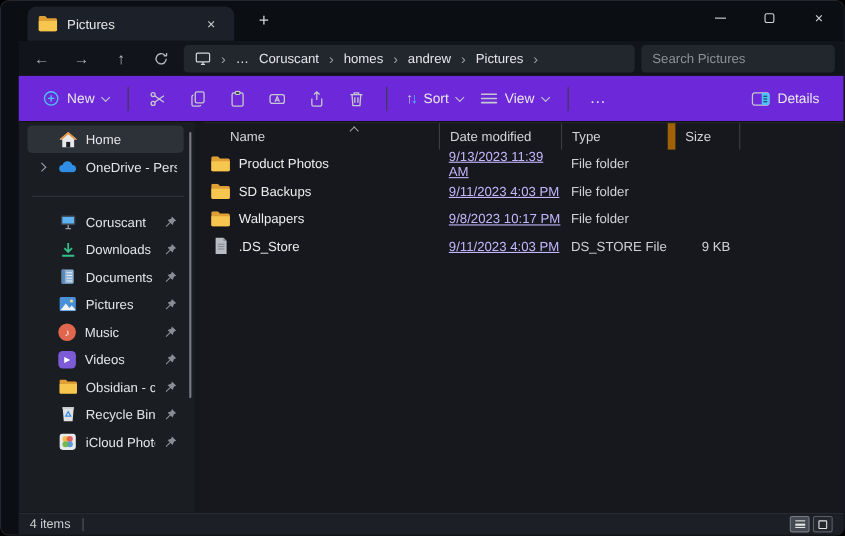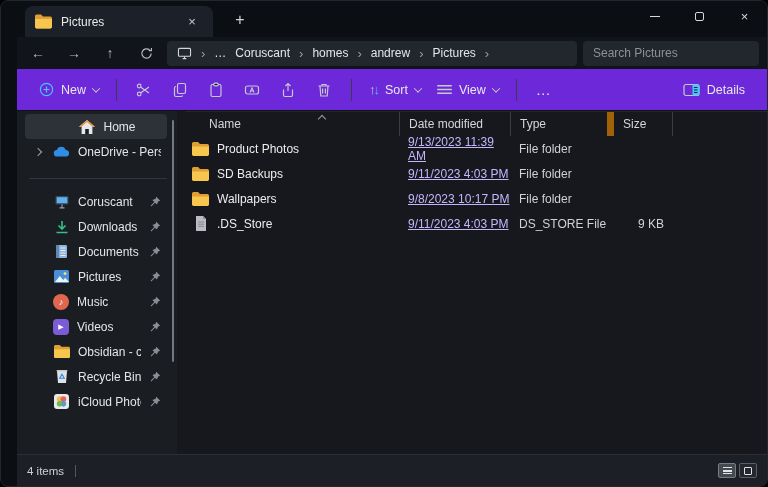--- a/index.html
+++ b/index.html
@@ -34,21 +34,21 @@
   .chev-down { width:6px; height:6px; border-right:1.3px solid #c4c7cc; border-bottom:1.3px solid #c4c7cc; transform:rotate(45deg) translate(-1px,-1px); display:inline-block; }
   .chev-right { width:6px; height:6px; border-right:1.3px solid #9ea1a7; border-bottom:1.3px solid #9ea1a7; transform:rotate(-45deg); display:inline-block; }
   .sort-glyphs { font-size:13px; letter-spacing:-2px; }
   .more-dots { font-size:15px; color:#e2e2e4; letter-spacing:1px; }
   .tb-spacer { flex:1; }
 
   
   .content { flex:1; display:flex; background:#16181d; position:relative; overflow:hidden; }
   .sidebar { width:160px; flex:0 0 auto; padding-top:3px; position:relative; background:#1a1d22; }
   .side-row { height:25px; margin:0 10px 0 8px; border-radius:4px; display:flex; align-items:center; padding:0 6px; gap:8px; font-size:12px; color:#e4e5e7; }
-  .side-row.selected { background:#2d3138;justify-content:center; }
+  .side-row.selected { background:#2d3138; }
   .side-chev { width:14px; flex:0 0 auto; display:flex; align-items:center; justify-content:center; }
   .side-ico { width:17px; height:17px; flex:0 0 auto; display:flex; align-items:center; justify-content:center; }
   .side-label { overflow:hidden; white-space:nowrap; }
   .pin { margin-left:auto; width:12px; height:12px; flex:0 0 auto; opacity:.85; }
   .side-divider { height:1px; background:#32353b; margin:14px 10px 10px 12px; }
   .side-scrollbar { position:absolute; right:3px; top:9px; width:2px; height:242px; background:#74787e; border-radius:2px; }
   .badge-icon { width:16px; height:16px; border-radius:50%; display:flex; align-items:center; justify-content:center; color:#fff; font-size:9px; }
   .badge-sq { border-radius:4px; }
 
   
@@ -63,21 +63,21 @@
   .sort-caret { position:absolute; top:2px; left:134px; width:7px; height:7px; }
   .sort-caret:before { content:""; position:absolute; left:0; top:2px; width:5px; height:5px; border-left:1.2px solid #9a9da2; border-top:1.2px solid #9a9da2; transform:rotate(45deg); }
   .file-row { height:25px; display:flex; align-items:center; font-size:12px; }
   .cell-name { width:214px; display:flex; align-items:center; gap:8px; padding-left:7px; color:#eceded; }
   .cell-date { width:111px; padding-left:9px; color:#c4b5fd;text-decoration:underline; }
   .cell-type { width:97px; padding-left:9px; color:#d0d1d4; }
   .cell-size { width:65px; padding-right:8px; color:#d0d1d4; text-align:right; }
   .row-ico { width:17px; height:17px; flex:0 0 auto; display:flex; align-items:center; justify-content:center; }
 
   
-  .statusbar { height:32px; background:#1c1f25; border-top:1px solid #2c2f35; display:flex; align-items:center; padding:0 10px; font-size:11.5px; color:#cfd0d3; flex:0 0 auto; }
+  .statusbar { height:20px; background:#1c1f25; border-top:1px solid #2c2f35; display:flex; align-items:center; padding:0 10px; font-size:11.5px; color:#cfd0d3; flex:0 0 auto; }
   .status-sep { width:1px; height:12px; background:#54575d; margin-left:11px; }
   .status-spacer { flex:1; }
   .view-btn { width:18px; height:15px; border:1px solid #5a5e66; background:#24272d; display:flex; align-items:center; justify-content:center; margin-left:3px; border-radius:2px; }
   .view-btn.active { background:#454a52; border-color:#787d85; }
   .lines-glyph { width:9px; height:7px; border-top:1.4px solid #e2e3e5; border-bottom:1.4px solid #e2e3e5; position:relative; }
   .lines-glyph:before { content:""; position:absolute; left:0; right:0; top:2.2px; height:1.4px; background:#e2e3e5; }
   .square-glyph { width:8px; height:8px; border:1.2px solid #e2e3e5; border-radius:1px; }
 </style>
 </head>
 <body>

